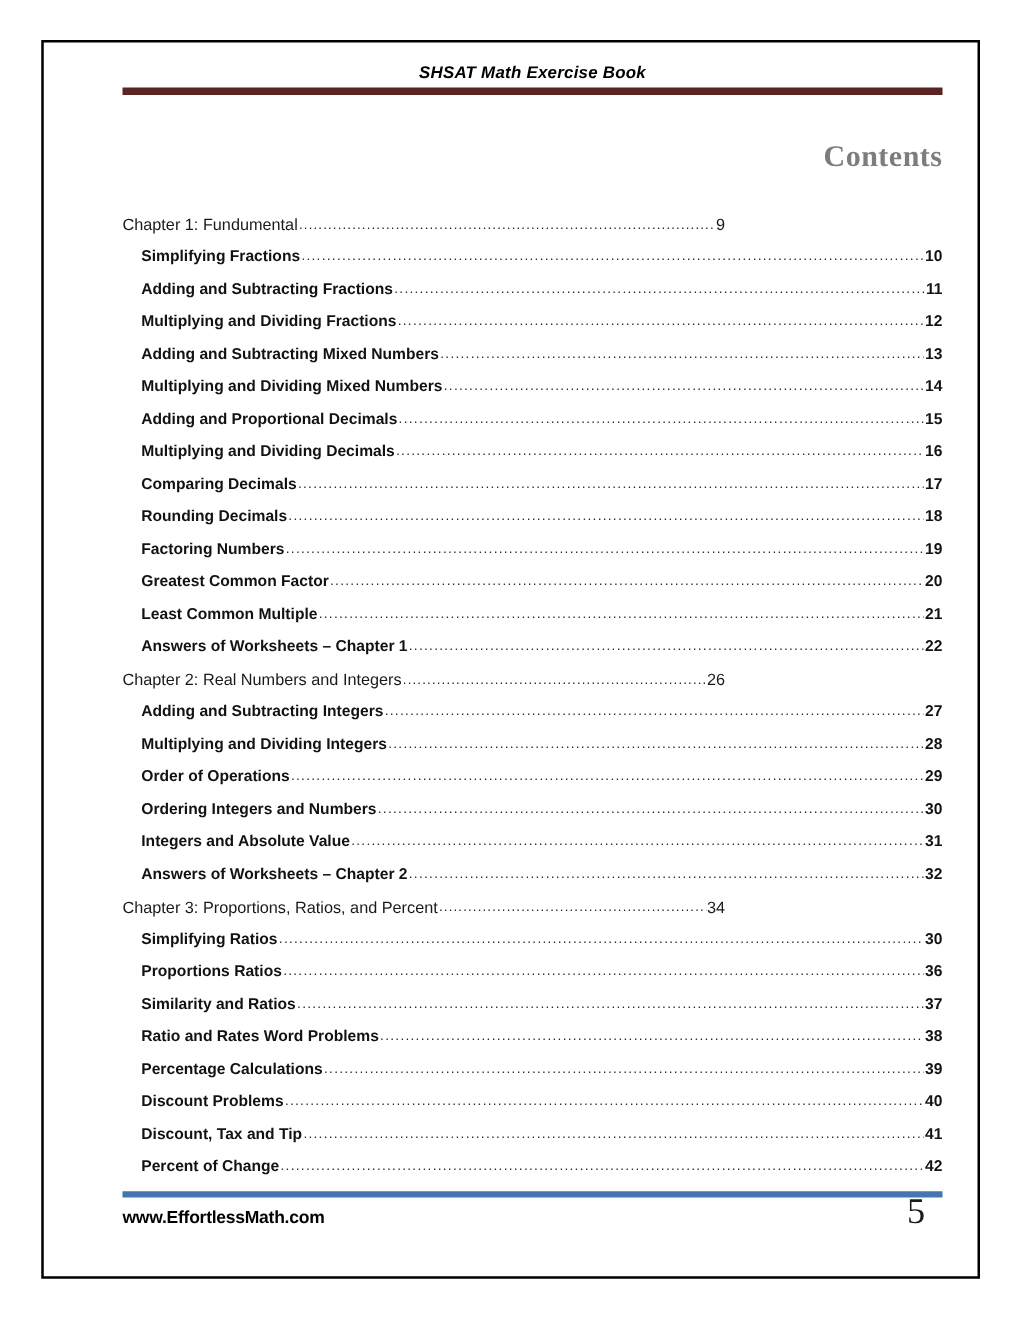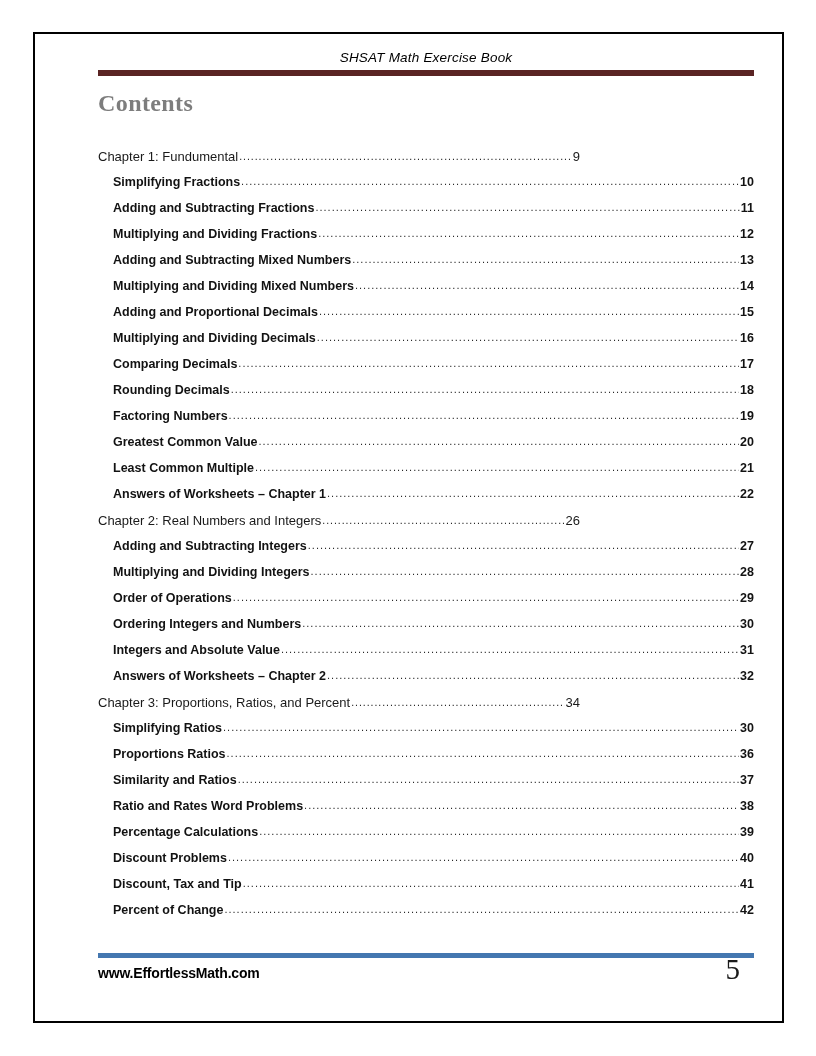--- a/index.html
+++ b/index.html
@@ -32,42 +32,42 @@
     position: absolute;
     left: 63px;          
     top: 16px;
     width: 656px;        
   }
 
   
   .doc-header {
     text-align: center;
     font-family: "Liberation Sans", sans-serif;
-    font-weight: normal;
+    font-weight: bold;
     font-style: italic;
     font-size: 13.5px;
     letter-spacing: 0.2px;
     color: #000000;
     padding-bottom: 4px;
   }
   .header-rule {
     height: 6px;
     background: #5a2423;
     margin-top: 1px;
     width: 100%;
   }
 
   
   .contents-title {
-    text-align: left;
+    text-align: right;
     font-family: "Liberation Serif", serif;
     font-weight: bold;
     font-size: 24px;
     color: #7d7d7d;
-    margin-top: 14px;
+    margin-top: 37px;
     letter-spacing: 0.4px;
   }
 
   
   .toc {
     margin-top: 32px;
   }
   .toc-row {
     display: flex;
     align-items: baseline;
@@ -218,21 +218,21 @@
           <span class="label">Rounding Decimals</span>
           <span class="leader">...................................................................................................................................................................................</span>
           <span class="page">18</span>
         </div>
         <div class="toc-row entry">
           <span class="label">Factoring Numbers</span>
           <span class="leader">...................................................................................................................................................................................</span>
           <span class="page">19</span>
         </div>
         <div class="toc-row entry">
-          <span class="label">Greatest Common Value</span>
+          <span class="label">Greatest Common Factor</span>
           <span class="leader">...................................................................................................................................................................................</span>
           <span class="page">20</span>
         </div>
         <div class="toc-row entry">
           <span class="label">Least Common Multiple</span>
           <span class="leader">...................................................................................................................................................................................</span>
           <span class="page">21</span>
         </div>
         <div class="toc-row entry">
           <span class="label">Answers of Worksheets – Chapter 1</span>

